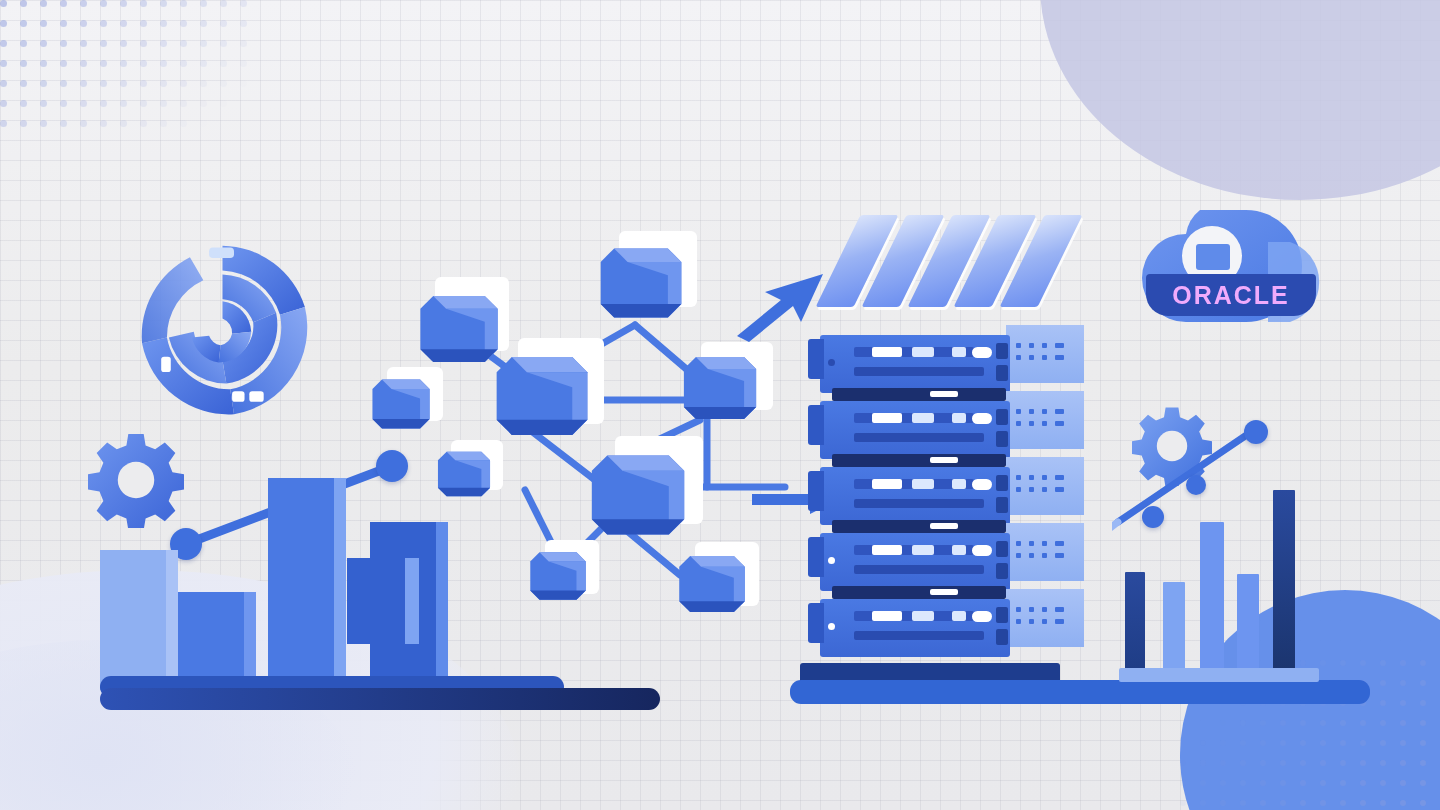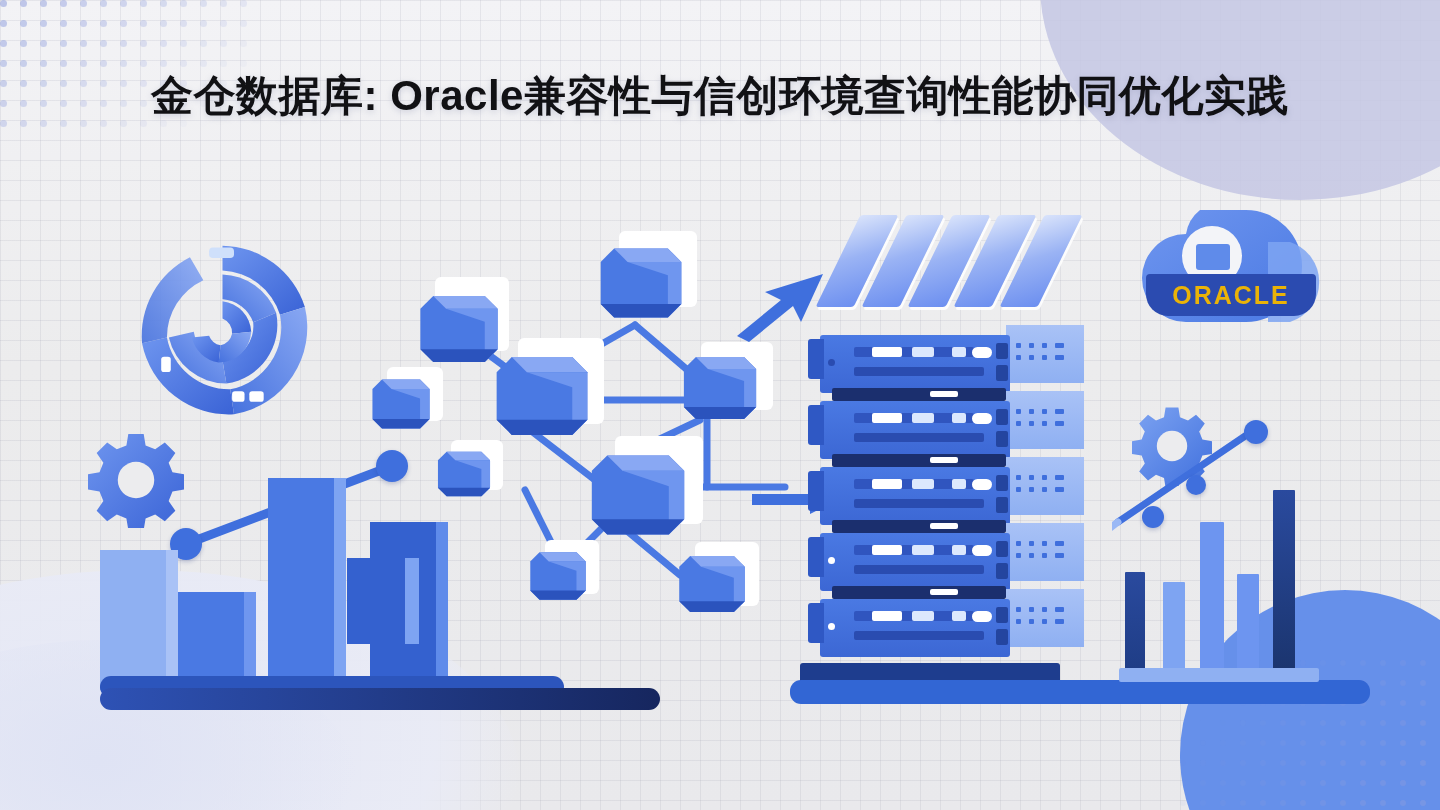--- a/index.html
+++ b/index.html
@@ -108,21 +108,21 @@
 
   
   .oracle{position:absolute;left:1140px;top:206px;width:190px;height:128px;}
   .or-cloud{position:absolute;inset:0;}
   .or-band{
     position:absolute;left:6px;right:14px;bottom:18px;height:42px;
     background:#2b4bb0;border-radius:4px 4px 22px 22px;
     display:flex;align-items:center;justify-content:center;
   }
   .or-text{
-    color:#eab308;font-size:25px;font-weight:bold;letter-spacing:2px;
+    color:#f0abfc;font-size:25px;font-weight:bold;letter-spacing:2px;
     font-family:"Liberation Sans",sans-serif;
   }
 
   
   .rbars{position:absolute;left:1125px;top:470px;width:220px;height:200px;}
   .rbar{position:absolute;bottom:0;border-radius:1px;}
   .rline{position:absolute;left:1112px;top:410px;width:190px;height:125px;}
 </style>
 </head>
 <body>
@@ -328,21 +328,20 @@
       <i style="width: 6px; height: 6px; left: 100px; top: 140px; opacity: 0.226;"></i>
       <i style="width: 6px; height: 6px; left: 120px; top: 140px; opacity: 0.257;"></i>
       <i style="width: 6px; height: 6px; left: 140px; top: 140px; opacity: 0.288;"></i>
       <i style="width: 6px; height: 6px; left: 160px; top: 140px; opacity: 0.319;"></i>
       <i style="width: 6px; height: 6px; left: 180px; top: 140px; opacity: 0.349;"></i>
       <i style="width: 6px; height: 6px; left: 200px; top: 140px; opacity: 0.38;"></i>
       <i style="width: 6px; height: 6px; left: 220px; top: 140px; opacity: 0.411;"></i>
       <i style="width: 6px; height: 6px; left: 240px; top: 140px; opacity: 0.442;"></i>
     </div>
 
-  <div class="title">金仓数据库: Oracle兼容性与信创环境查询性能协同优化实践</div>
 
   <div class="art spiral">
     <svg viewBox="0 0 200 190" width="195" height="182">
       <defs>
         <linearGradient id="sp1" x1="0" y1="0" x2="1" y2="1">
           <stop offset="0" stop-color="#6e95ef"></stop>
             <stop offset="1" stop-color="#3a63d6"></stop>
         </linearGradient>
         <linearGradient id="sp2" x1="1" y1="0" x2="0" y2="1">
           <stop offset="0" stop-color="#89a8f3"></stop>

